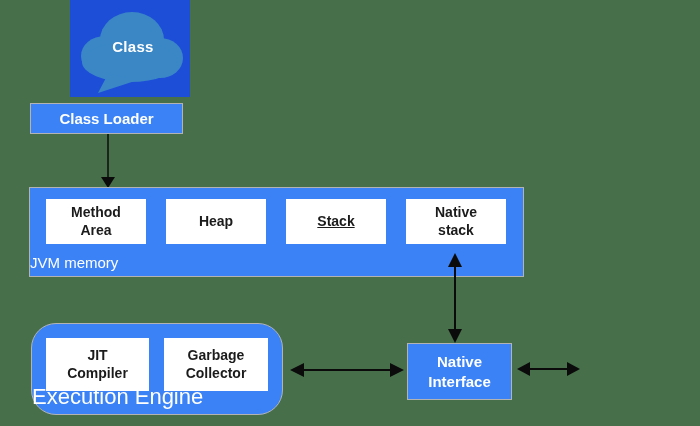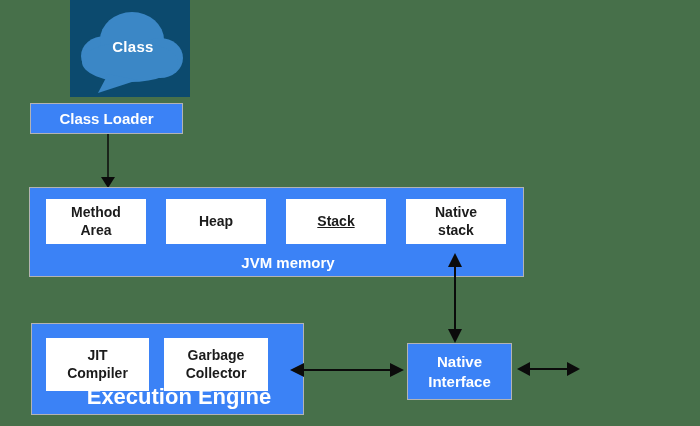--- a/index.html
+++ b/index.html
@@ -6,21 +6,21 @@
   .canvas {
     position:relative;
     width:700px; height:426px;
     background:#47704a;
     font-family:"Liberation Sans", sans-serif;
     overflow:hidden;
   }
   .abs { position:absolute; box-sizing:border-box; }
 
   
-  .cloud-square { left:70px; top:0; width:120px; height:97px; background:#0c4a6e; }
+  .cloud-square { left:70px; top:0; width:120px; height:97px; background:#1d4ed8; }
   .cloud-svg { position:absolute; left:0; top:0; width:120px; height:97px; }
   .cloud-label {
     position:absolute; left:8px; top:38px; width:110px;
     text-align:center; color:#ffffff; font-weight:bold; font-size:15px;
     letter-spacing:0.3px;
   }
 
   
   .graybox {
     background:#3b82f6;
@@ -28,39 +28,39 @@
     color:#ffffff;
   }
   .flexcenter { display:flex; align-items:center; justify-content:center; text-align:center; }
 
   .class-loader {
     left:30px; top:103px; width:153px; height:31px;
     font-weight:bold; font-size:15px;
   }
 
   .jvm-memory { left:29px; top:187px; width:495px; height:90px; }
-  .exec-engine { left:31px; top:323px; width:273px; height:92px; }
+  .exec-engine { left:31px; top:323px; width:252px; height:92px;border-radius:25px; }
 
   .whitebox {
     position:absolute;
     background:#ffffff; color:#1b1b1b;
     display:flex; align-items:center; justify-content:center;
     text-align:center; font-weight:bold; font-size:14px; line-height:1.25;
   }
   .whitebox span { max-width:80px; display:inline-block; }
 
   .mem-box { top:11px; width:100px; height:45px; }
   .mem-0 { left:16px; }
   .mem-1 { left:136px; }
   .mem-2 { left:256px;text-decoration:underline; }
   .mem-3 { left:376px; }
 
   .container-label {
     position:absolute; left:0; right:0; bottom:5px;
-    text-align:center; color:#ffffff; font-weight:bold; font-size:15px;padding-left:23px;
+    text-align:left; color:#ffffff; font-weight:normal; font-size:15px;
   }
   .exec-label { font-size:22px; bottom:4px; }
 
   .ee-box { top:14px; height:53px; }
   .ee-0 { left:14px; width:103px; }
   .ee-1 { left:132px; width:104px; }
 
   .native-box {
     font-weight:bold; font-size:15px; line-height:1.3;
   }

